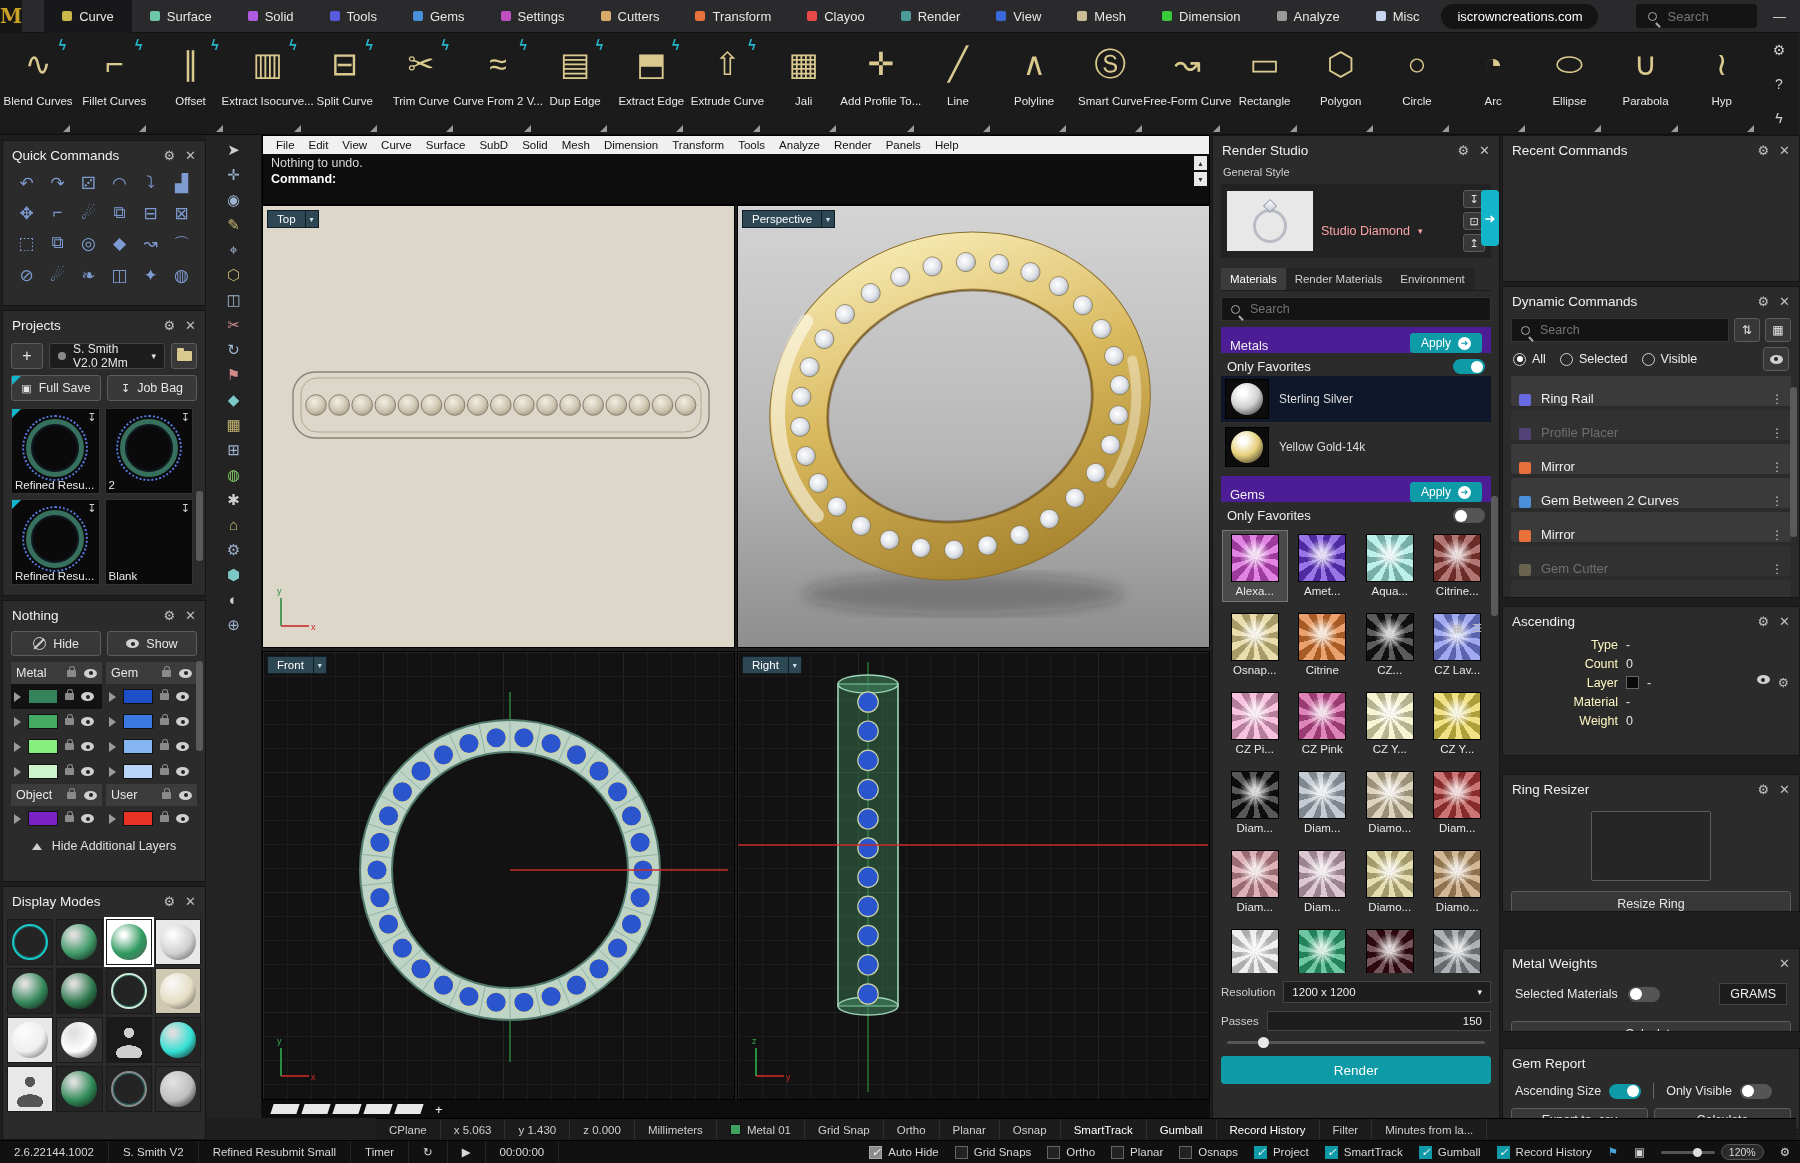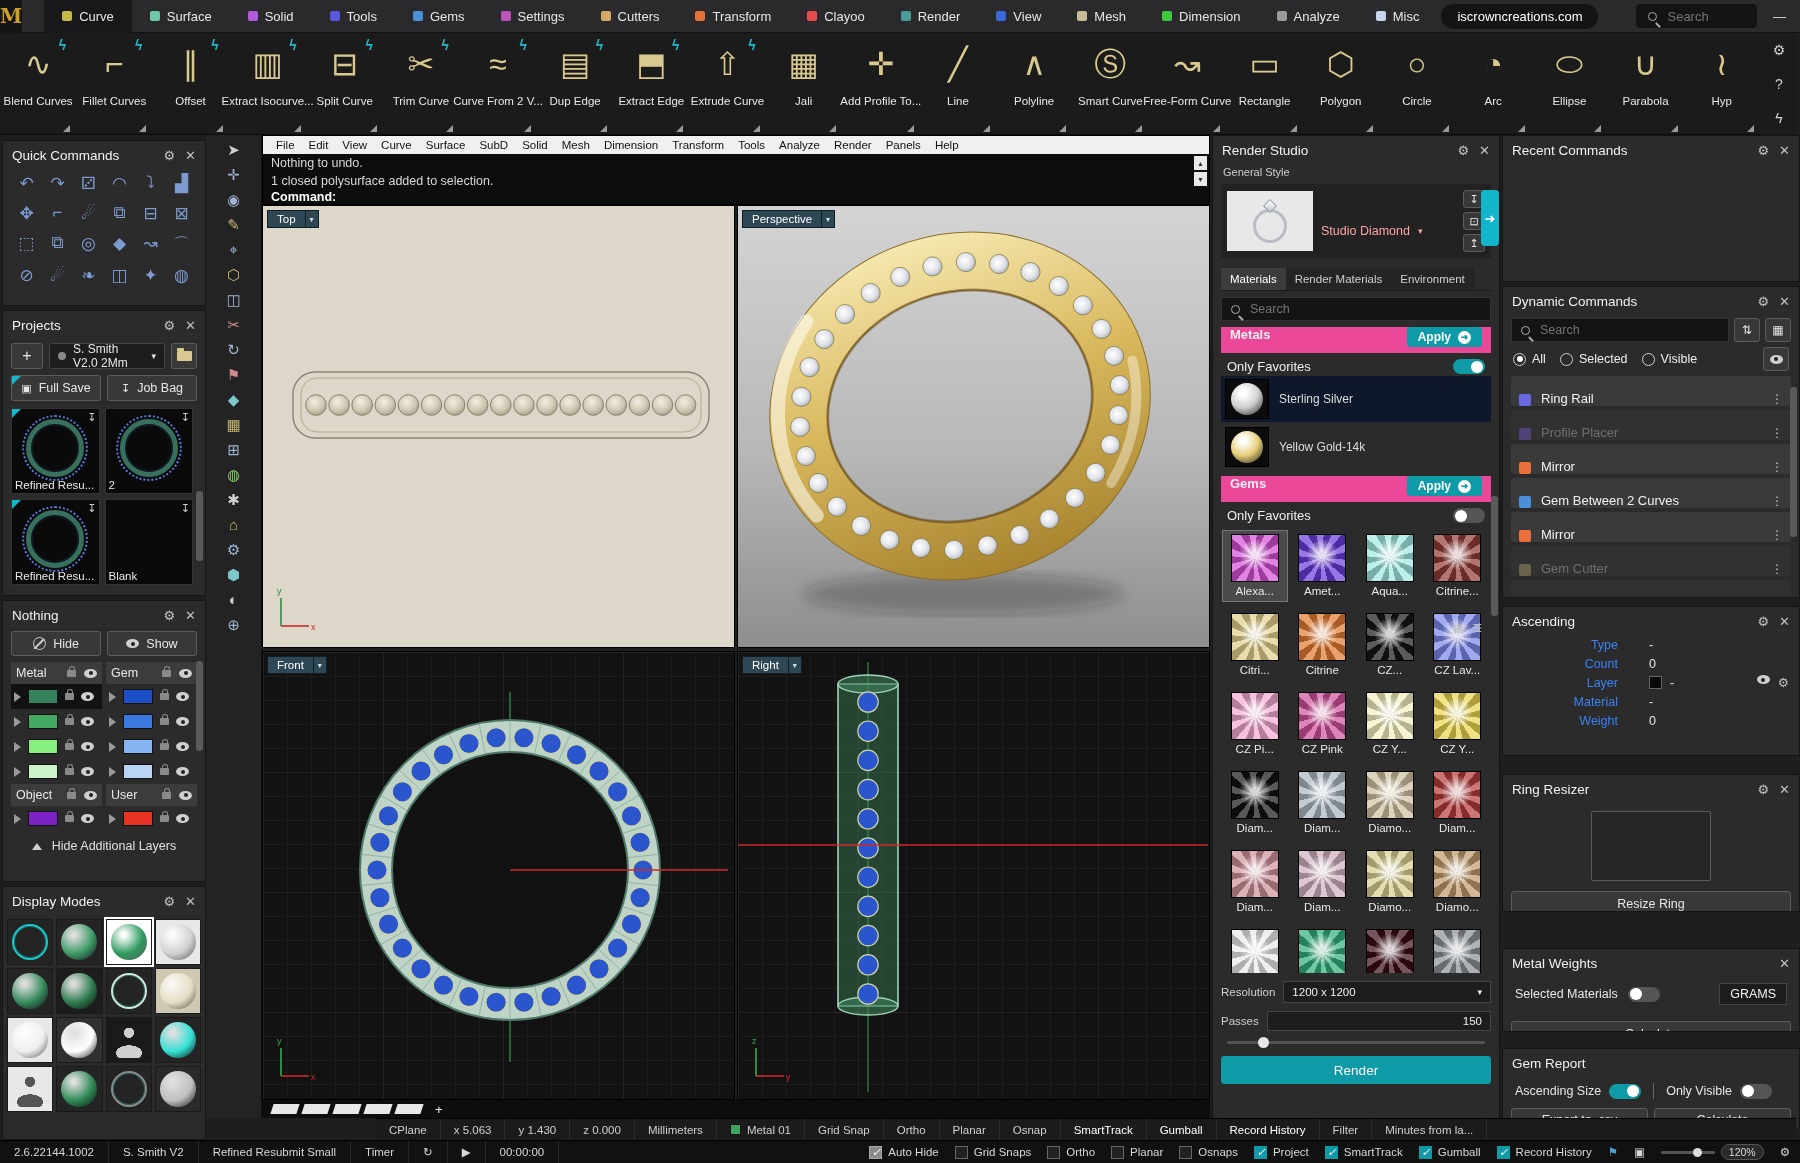--- a/index.html
+++ b/index.html
@@ -133,21 +133,21 @@
   .stylethumb .dia{position:absolute;left:50%;top:17%;transform:translate(-50%,0) rotate(45deg);width:10px;height:10px;background:linear-gradient(135deg,#fff,#c2c8d2);border:1px solid #9aa0ae;}
   .stylename{flex:1;display:flex;align-items:center;gap:8px;color:#fca5a5;font-size:12.5px;margin-top:20px;}
   .iostack{display:flex;flex-direction:column;gap:4px;}
   .iostack .btn{width:22px;height:18px;font-size:11px;}
   .rsarrow{position:absolute;right:-8px;top:6px;width:18px;height:56px;background:#12b5c9;border-radius:4px;color:#fff;display:flex;align-items:center;justify-content:center;font-size:13px;}
   .rstabs{display:flex;margin:10px 8px 0;border-bottom:1px solid #1c1c1c;}
   .rstab{padding:5px 9px;font-size:11.5px;color:#cfcfcf;background:#242424;}
   .rstab.active{background:#3c3c3c;color:#fff;}
   .rssearch{margin:6px 8px;height:24px;background:#141414;border:1px solid #333;display:flex;align-items:center;gap:8px;padding:0 9px;}
   .rssearch input{background:transparent;border:none;outline:none;color:#ddd;width:180px;font-family:"Liberation Sans",sans-serif;font-size:12.5px;}
-  .sechdr{display:flex;align-items:flex-start;margin:6px 8px 0;background:#ec4899;height:26px;padding:0 9px;color:#f0f0f0;font-size:13px;font-weight:bold;}
+  .sechdr{display:flex;align-items:flex-end;margin:6px 8px 0;background:#4c1d95;height:26px;padding:0 9px;color:#f0f0f0;font-size:13px;}
   .sechdr .sp{flex:1;}
   .applybtn{height:20px;padding:0 10px;font-size:12px;border-radius:3px;}
   .applybtn .circ{width:13px;height:13px;border-radius:50%;background:#fff;color:#0f9aa8;font-size:9px;display:flex;align-items:center;justify-content:center;}
   .favrow{display:flex;align-items:center;margin:6px 14px 2px;color:#eee;font-size:13px;}
   .favrow .sp{flex:1;}
   .matrow{display:flex;align-items:center;gap:10px;height:46px;margin:2px 8px;padding:0 4px;}
   .matrow.sel{background:#0f172a;}
   .matth{width:44px;height:40px;background:#0c0c0c;border:1px solid #000;display:flex;align-items:center;justify-content:center;}
   .matth i{display:block;width:32px;height:32px;border-radius:50%;background:radial-gradient(circle at 38% 30%,#fff 0 10%,var(--m) 50%,#1a1a1a 100%);}
   .viewics{position:absolute;right:14px;color:#bbb;font-size:11px;letter-spacing:3px;}
@@ -174,21 +174,21 @@
   .rad i{width:13px;height:13px;border-radius:50%;border:1.6px solid #cfcfcf;position:relative;}
   .rad.on i::after{content:"";position:absolute;left:2.5px;top:2.5px;width:6px;height:6px;border-radius:50%;background:#fff;}
   .radios .sp{flex:1;}
   .dcrow{display:flex;align-items:flex-end;gap:10px;height:30px;margin:4px 8px 0;background:#3a3a3a;border-radius:3px;padding:0 8px;color:#f0f0f0;font-size:13px;}
   .dcrow .swd{width:12px;height:12px;border-radius:2px;background:var(--c);}
   .dcrow .sp{flex:1;}
   .dcrow .kebab{color:#cfcfcf;letter-spacing:0;font-size:12px;}
   .dcrow.dim{background:#313131;color:#6f6f6f;}
   .dcrow.dim .swd{opacity:.45;}
   .proprow{display:flex;align-items:center;height:19px;padding:0 10px;font-size:12.5px;color:#e6e6e6;}
-  .proprow .lbl{width:105px;text-align:right;margin-right:31px;color:#3b82f6;}
+  .proprow .lbl{width:105px;text-align:right;margin-right:8px;color:#fef9c3;}
   .proprow .swb{display:none;width:13px;height:13px;background:#0a0a0a;border:1px solid #666;margin-right:8px;}
   .proprow.has-sw .swb{display:inline-block;}
   .proprow .ricons{margin-left:auto;display:none;gap:8px;color:#bbb;}
   .proprow.has-sw .ricons{display:flex;}
   .rrbox{margin:8px auto 0;width:120px;height:70px;background:#262626;border:1px solid #5a5a5a;border-radius:2px;}
   .fullbtn{margin:10px 8px 0;height:26px;}
   .mwrow{display:flex;align-items:center;gap:10px;margin:6px 12px 16px;color:#e6e6e6;font-size:12.5px;}
   .grams{margin-left:auto;background:#1d1d1d;border:1px solid #444;padding:3px 10px;color:#f0f0f0;}
   .grrow{display:flex;align-items:center;gap:8px;margin:6px 12px 0;color:#e6e6e6;font-size:12.5px;}
   .vbar{width:1px;height:16px;background:#666;margin:0 4px;}
@@ -832,21 +832,20 @@
         <span>Mesh</span>
         <span>Dimension</span>
         <span>Transform</span>
         <span>Tools</span>
         <span>Analyze</span>
         <span>Render</span>
         <span>Panels</span>
         <span>Help</span>
       </div>
     <div class="chist">Nothing to undo.</div>
-    <div class="chist">1 closed polysurface added to selection.</div>
     <div class="cprompt">Command:</div>
     <div class="cscroll">
         <div>▲</div>
         <div>▼</div>
       </div>
   </div>
 
   <div class="vp beige" style="left:262px;top:205px;width:473px;height:443px;">
     <div class="vplabel">
         <span class="nm">Top</span>
@@ -1154,21 +1153,21 @@
           <span class="gemnm">Aqua...</span>
         </div>
 
         <div class="gemcell">
           <span class="gemth" style="--gem: #8f3a35;"></span>
           <span class="gemnm">Citrine...</span>
         </div>
 
         <div class="gemcell">
           <span class="gemth" style="--gem: #e0cf8a;"></span>
-          <span class="gemnm">Citri...</span>
+          <span class="gemnm">Osnap...</span>
         </div>
 
         <div class="gemcell">
           <span class="gemth" style="--gem: #e07a30;"></span>
           <span class="gemnm">Citrine</span>
         </div>
 
         <div class="gemcell">
           <span class="gemth" style="--gem: #151515;"></span>
           <span class="gemnm">CZ...</span>

